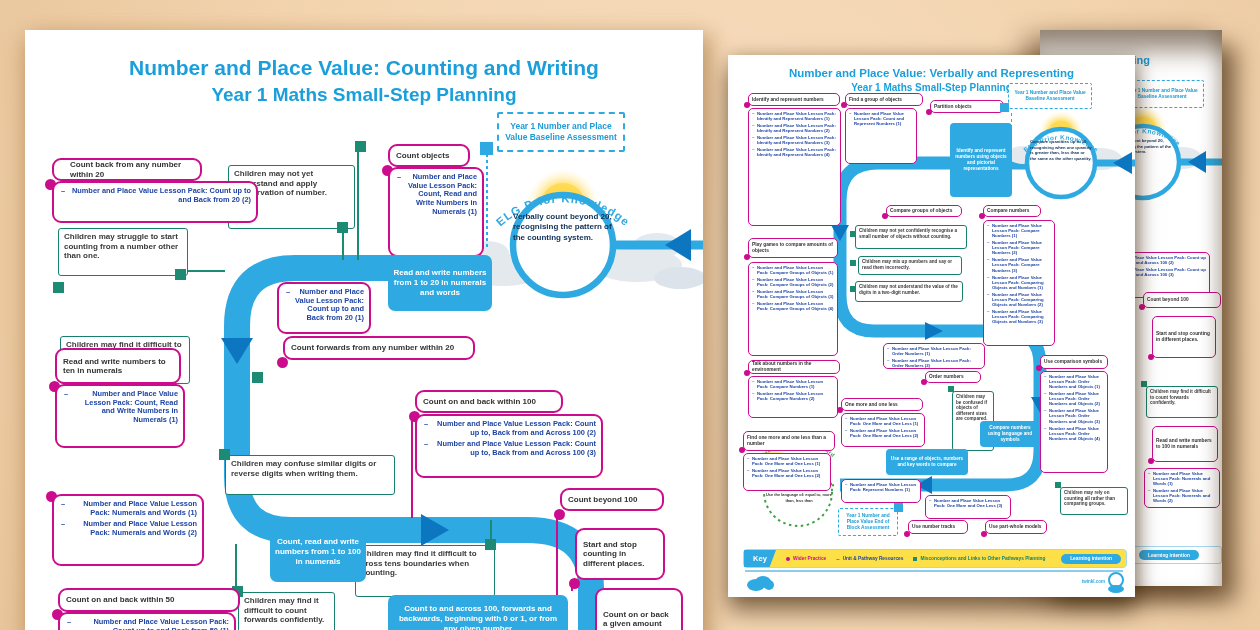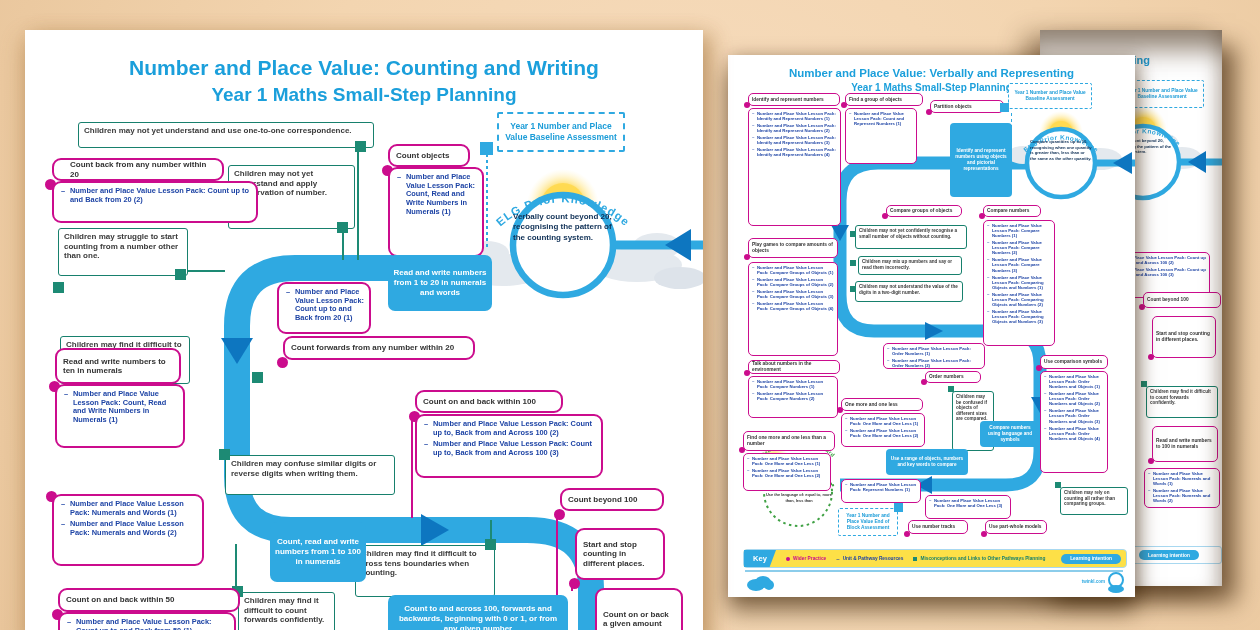--- a/index.html
+++ b/index.html
@@ -36,21 +36,21 @@
   .dbox{border:2px dashed #2fa9e1;background:#fff;color:#1b9cd8;font-weight:bold;display:flex;align-items:center;
         justify-content:center;text-align:center;padding:2px 4px;line-height:1.25;border-radius:2px;}
   .dot{background:#cb0c8d;border-radius:50%;}
   .sqr{background:#1d8a74;}
   .bsq{background:#2fa9e1;}
   .cline-t{background:#1d8a74;}
   .cline-p{background:#cb0c8d;}
   .cline-d{background:repeating-linear-gradient(180deg,#2fa9e1 0 3px,transparent 3px 6px);}
   
   .pg-left .pbox,.pg-left .tbox{font-size:8px;}
-  .pg-left .lk{font-size:7.4px;}
+  .pg-left .lk{font-size:7.4px;text-align:right;}
   .pg-left .blabel{font-size:8px;}
   .pg-left .dbox{font-size:8.5px;}
   .pg-left .dot,.pg-left .sqr{width:11px;height:11px;}
   .pg-left .bsq{width:13px;height:13px;}
   .pg-right .pbox,.pg-back .pbox{font-size:4.8px;border-width:1.2px;border-radius:5px;padding:1px 3px;}
   .pg-right .tbox,.pg-back .tbox{font-size:4.6px;border-width:1px;padding:2px 3px;}
   .pg-right .lk,.pg-back .lk{font-size:4.3px;padding-left:5px;margin-bottom:2px;}
   .pg-right .lbox,.pg-back .lbox{border-width:1.2px;border-radius:5px;padding:2px 2px 1px 3px;}
   .pg-right .dbox,.pg-back .dbox{font-size:4.8px;border-width:1.2px;}
   .pg-right .blabel,.pg-back .blabel{font-size:4.7px;border-radius:4px;padding:2px 3px;}
@@ -342,36 +342,35 @@
       <div class="abs cline-t" style="left: 332px; top: 122px; width: 1.6px; height: 108px;"></div>
       <div class="abs cline-t" style="left: 317px; top: 198px; width: 1.6px; height: 32px;"></div>
       <div class="abs cline-t" style="left: 160px; top: 240px; width: 40px; height: 1.6px;"></div>
       <div class="abs cline-t" style="left: 199px; top: 428px; width: 12px; height: 1.6px;"></div>
       <div class="abs cline-t" style="left: 465px; top: 490px; width: 1.6px; height: 20px;"></div>
       <div class="abs cline-t" style="left: 210px; top: 514px; width: 1.6px; height: 44px;"></div>
       <div class="abs cline-p" style="left: 386px; top: 384px; width: 1.6px; height: 104px;"></div>
       <div class="abs cline-p" style="left: 531px; top: 481px; width: 1.6px; height: 131px;"></div>
       <div class="abs cline-p" style="left: 546px; top: 549px; width: 1.6px; height: 12px;"></div>
       <div class="abs cline-d" style="left: 461px; top: 124px; width: 1.6px; height: 94px;"></div>
-      <div class="abs tbox" style="left: 53px; top: 92px; width: 296px; height: 26px;">Children may not yet understand and use one-to-one correspondence.</div>
       <div class="abs sqr" style="left: 330px; top: 111px;"></div>
       <div class="abs tbox" style="left: 203px; top: 135px; width: 127px; height: 64px;">Children may not yet understand and apply conservation of number.</div>
       <div class="abs sqr" style="left: 312px; top: 192px;"></div>
       <div class="abs tbox" style="left: 33px; top: 198px; width: 130px; height: 48px;">Children may struggle to start counting from a number other than one.</div>
       <div class="abs sqr" style="left: 150px; top: 239px;"></div>
       <div class="abs tbox" style="left: 35px; top: 258px; width: 130px; height: 48px; margin-top: 48px;">Children may find it difficult to count back fluently within 10.</div>
       <div class="abs sqr" style="left: 28px; top: 252px;"></div>
       <div class="abs sqr" style="left: 227px; top: 342px;"></div>
       <div class="abs tbox" style="left: 200px; top: 425px; width: 170px; height: 40px;">Children may confuse similar digits or reverse digits when writing them.</div>
       <div class="abs sqr" style="left: 194px; top: 419px;"></div>
       <div class="abs tbox" style="left: 330px; top: 515px; width: 140px; height: 52px;">Children may find it difficult to cross tens boundaries when counting.</div>
       <div class="abs sqr" style="left: 460px; top: 509px;"></div>
       <div class="abs tbox" style="left: 213px; top: 562px; width: 97px; height: 48px;">Children may find it difficult to count forwards confidently.</div>
       <div class="abs sqr" style="left: 207px; top: 556px;"></div>
-      <div class="abs pbox" style="left: 27px; top: 128px; width: 172px; height: 23px; padding-left: 16px;">Count back from any number within 20</div>
+      <div class="abs pbox" style="left: 27px; top: 128px; width: 150px; height: 23px; padding-left: 16px;">Count back from any number within 20</div>
       <div class="abs dot" style="left: 20px; top: 149px;"></div>
       <div class="abs lbox" style="left: 27px; top: 151px; width: 206px; height: 42px;">
         <div class="lk">Number and Place Value Lesson Pack: Count up to and Back from 20 (2)</div>
       </div>
       <div class="abs pbox" style="left: 363px; top: 114px; width: 82px; height: 23px;">Count objects</div>
       <div class="abs dot" style="left: 357px; top: 135px;"></div>
       <div class="abs lbox" style="left: 363px; top: 137px; width: 96px; height: 90px;">
         <div class="lk">Number and Place Value Lesson Pack: Count, Read and Write Numbers in Numerals (1)</div>
       </div>
       <div class="abs pbox" style="left: 258px; top: 306px; width: 192px; height: 24px;">Count forwards from any number within 20</div>

